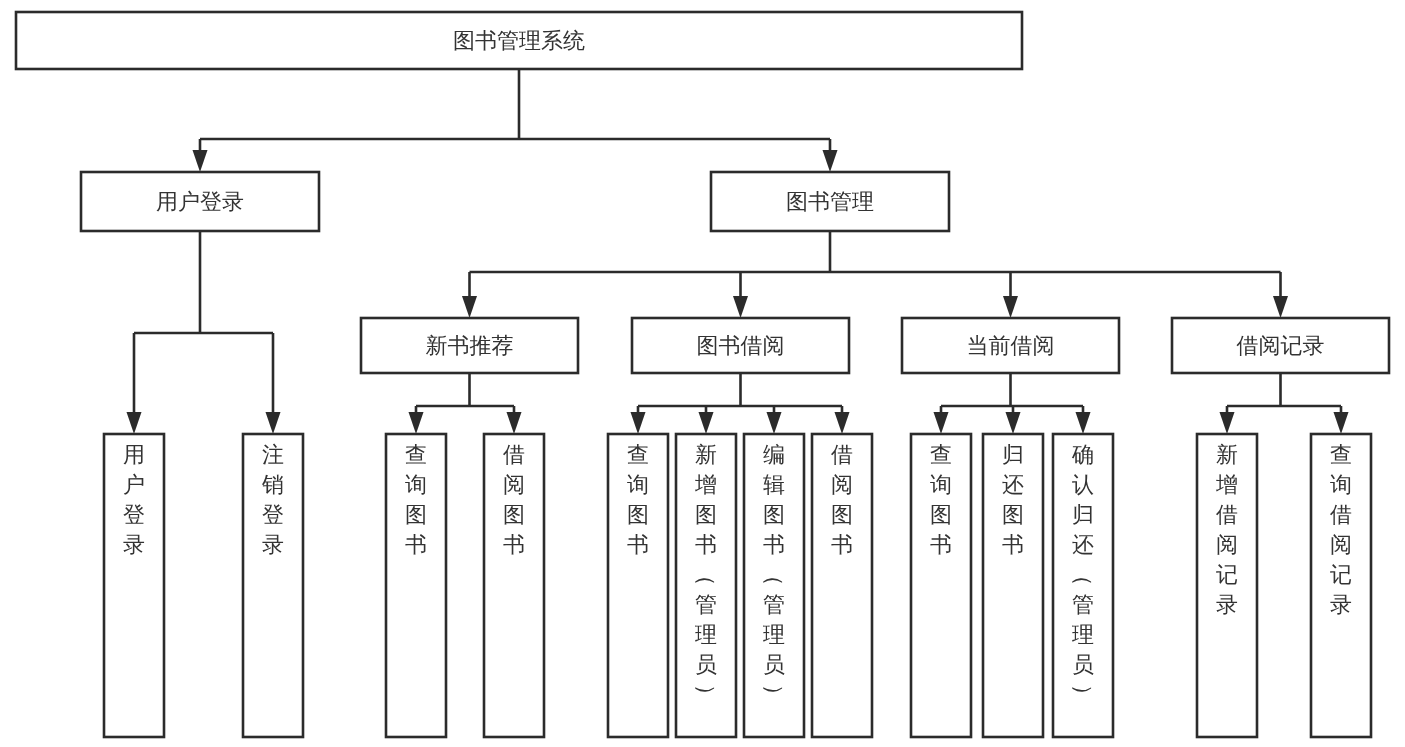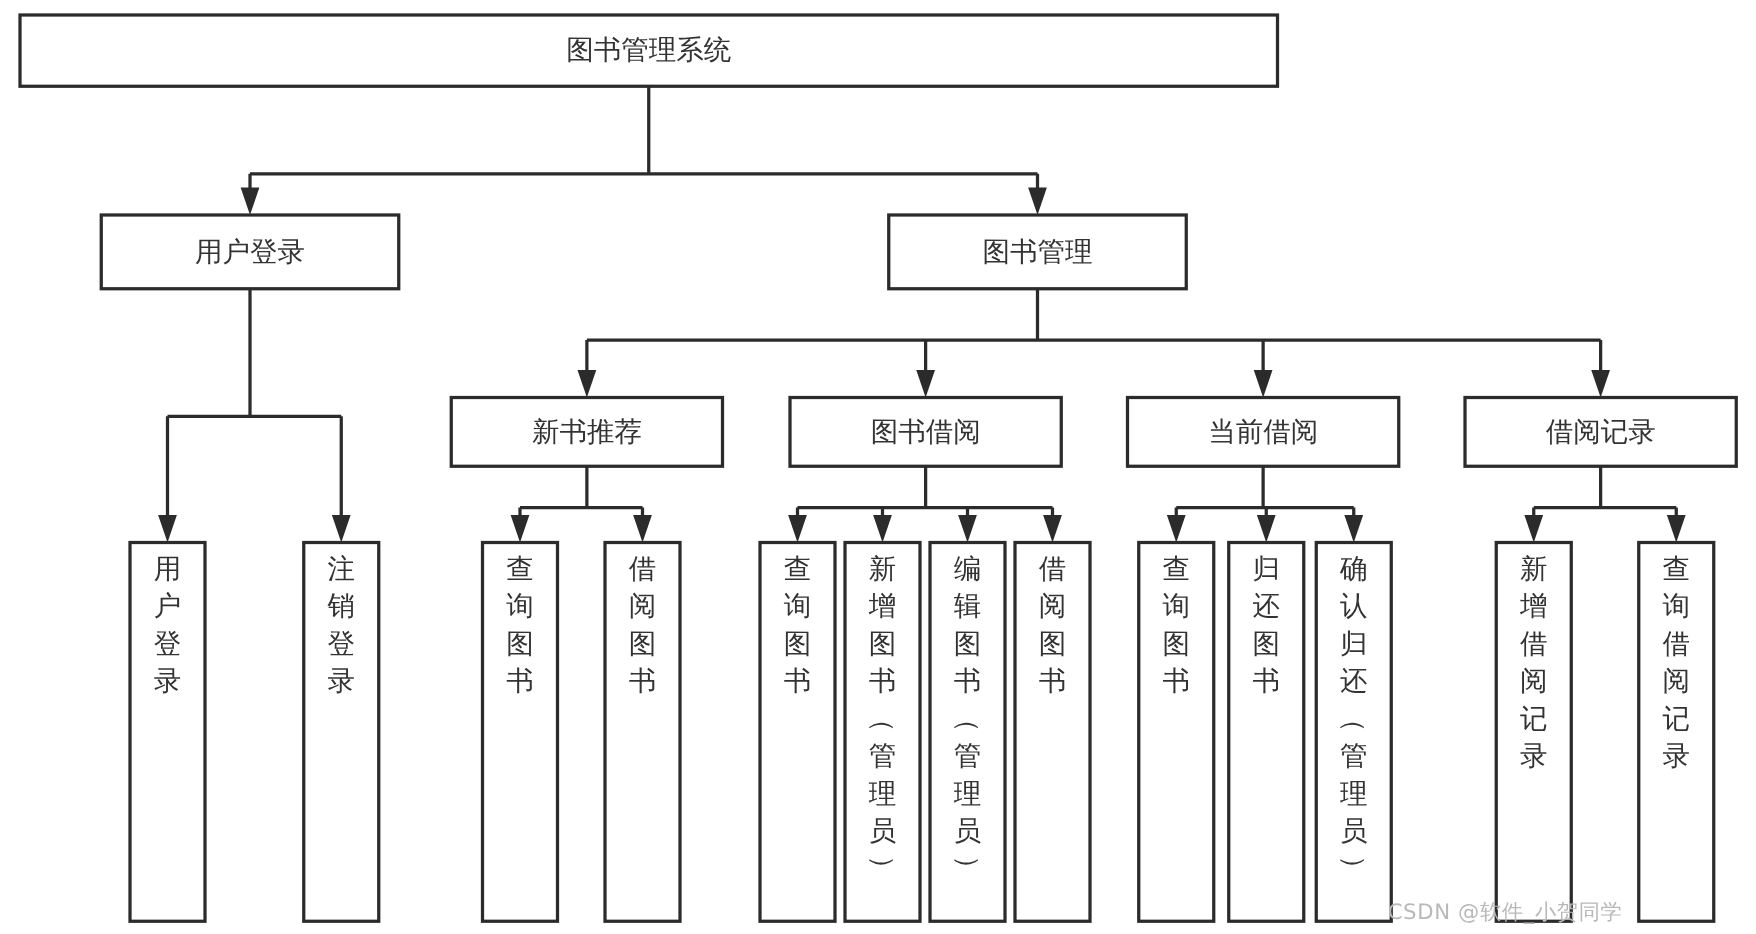--- a/index.html
+++ b/index.html
@@ -278,14 +278,13 @@
           <text class="node-label-vert" x="1341" y="462">查</text>
           <text class="node-label-vert" x="1341" y="492">询</text>
           <text class="node-label-vert" x="1341" y="522">借</text>
           <text class="node-label-vert" x="1341" y="552">阅</text>
           <text class="node-label-vert" x="1341" y="582">记</text>
           <text class="node-label-vert" x="1341" y="612">录</text>
         </g>
       </g>
   </svg>
 
-  <div class="watermark">CSDN @软件_小贺同学</div>
 </div>
 
 </body></html>

